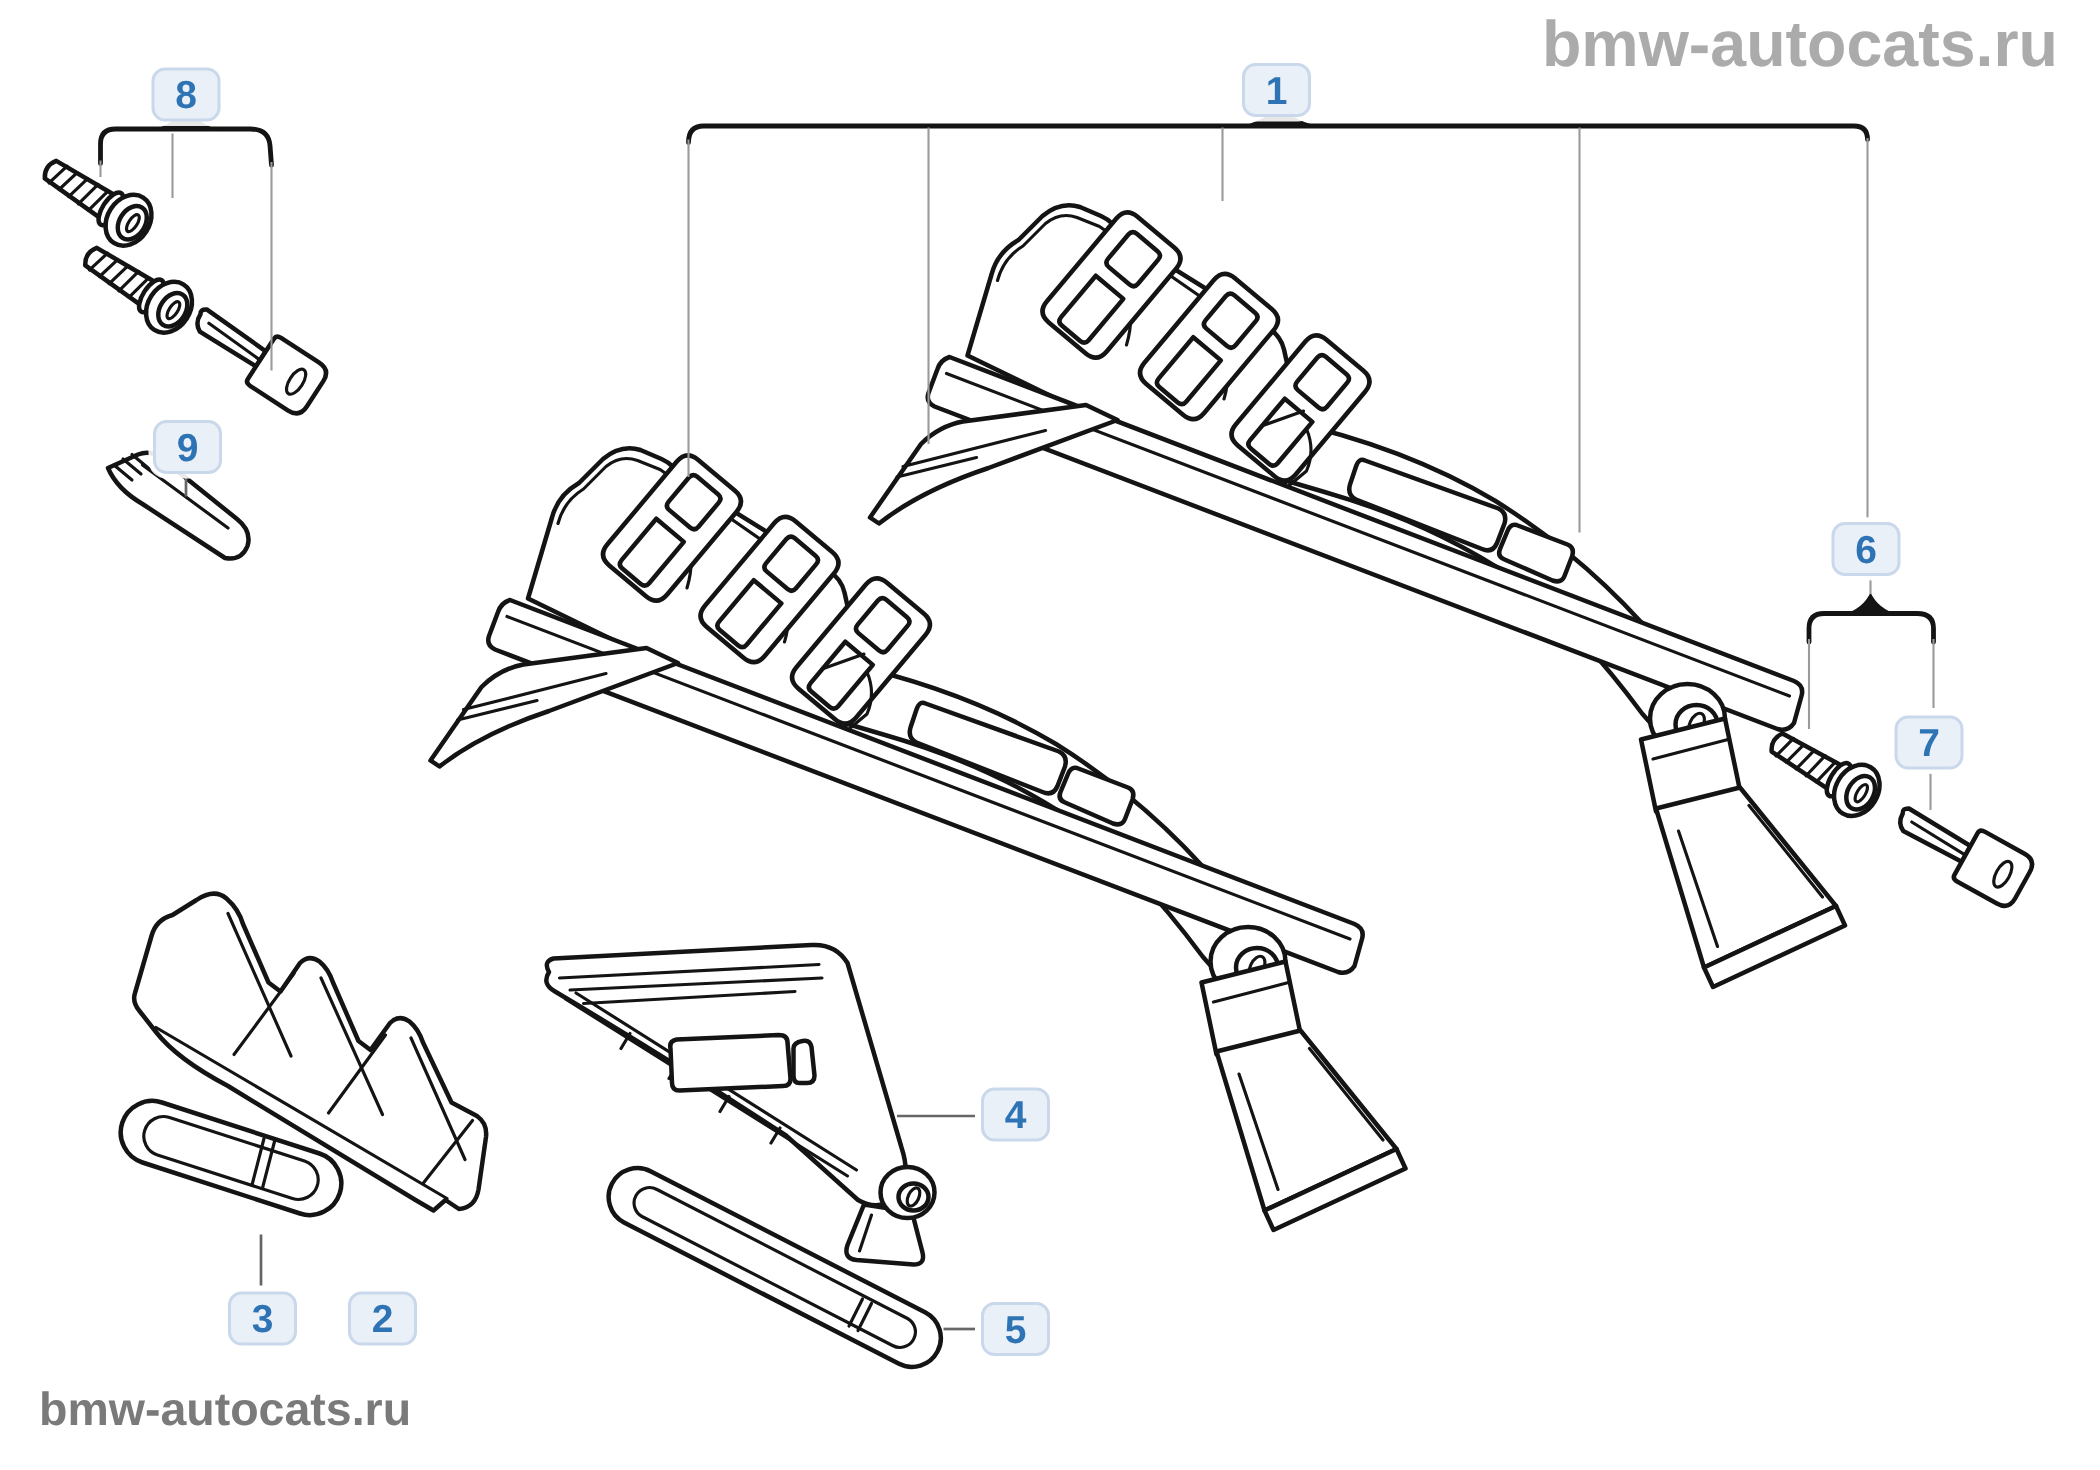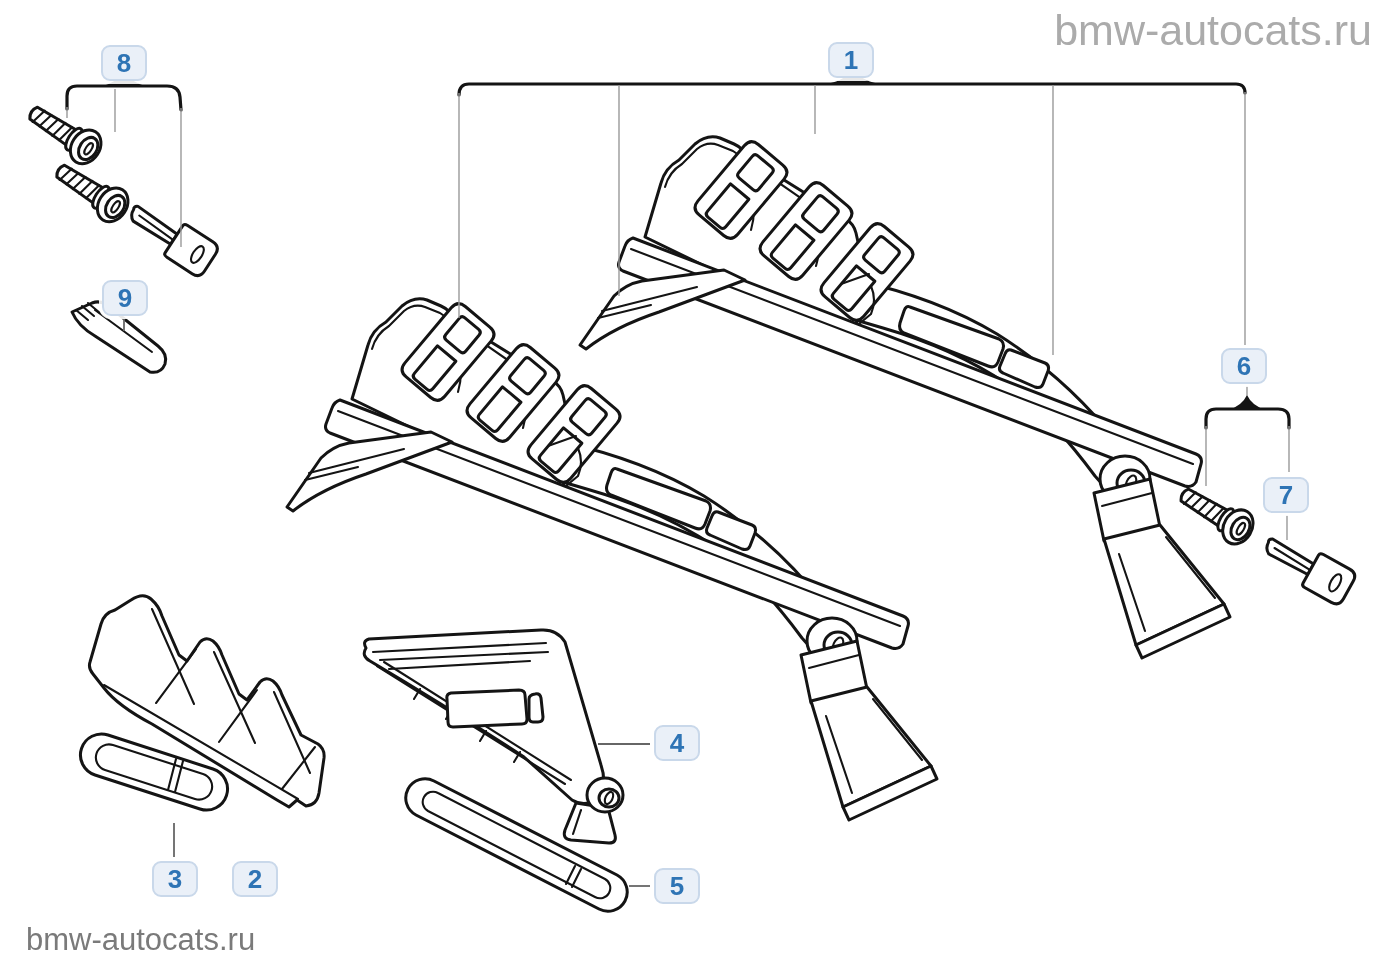--- a/index.html
+++ b/index.html
@@ -9,21 +9,21 @@
   .o{fill:#fff;stroke:var(--line,#111);stroke-width:3;stroke-linejoin:round;stroke-linecap:round;}
   .i{fill:none;stroke:var(--line,#111);stroke-width:2.1;stroke-linejoin:round;stroke-linecap:round;}
   .f{fill:var(--line,#111);stroke:none;}
   .bk{fill:none;stroke:var(--line,#111);stroke-width:3.2;stroke-linecap:round;stroke-linejoin:round;}
   .drop{fill:none;stroke:var(--leader,#999);stroke-width:1.4;}
   .lead{fill:none;stroke:var(--leader2,#666);stroke-width:1.8;}
   .callout{position:absolute;width:46px;height:36px;box-sizing:border-box;border-radius:9px;
            background:var(--callout_bg,#eaf0f8);border:2px solid var(--callout_border,#c9d8ea);
            box-shadow:0 0 0 3px rgba(255,255,255,.9);display:flex;align-items:center;justify-content:center;
            font-weight:bold;font-size:26px;color:var(--callout_text,#2e74b5);cursor:pointer;z-index:5;}
-  .wm{position:absolute;font-weight:normal;white-space:nowrap;z-index:4;}
+  .wm{position:absolute;font-weight:bold;white-space:nowrap;z-index:4;}
   #wm-top{right:28px;top:6px;font-size:43px;color:var(--watermark_top,#ababab);letter-spacing:0px;}
   #wm-bottom{left:26px;top:922px;font-size:31px;color:var(--watermark_bottom,#7a7a7a);}
 </style>
 </head>
 <body>
 
 <div id="stage">
 
   <svg id="art" width="1400" height="980" viewBox="0 0 1400 980">
     <defs>

